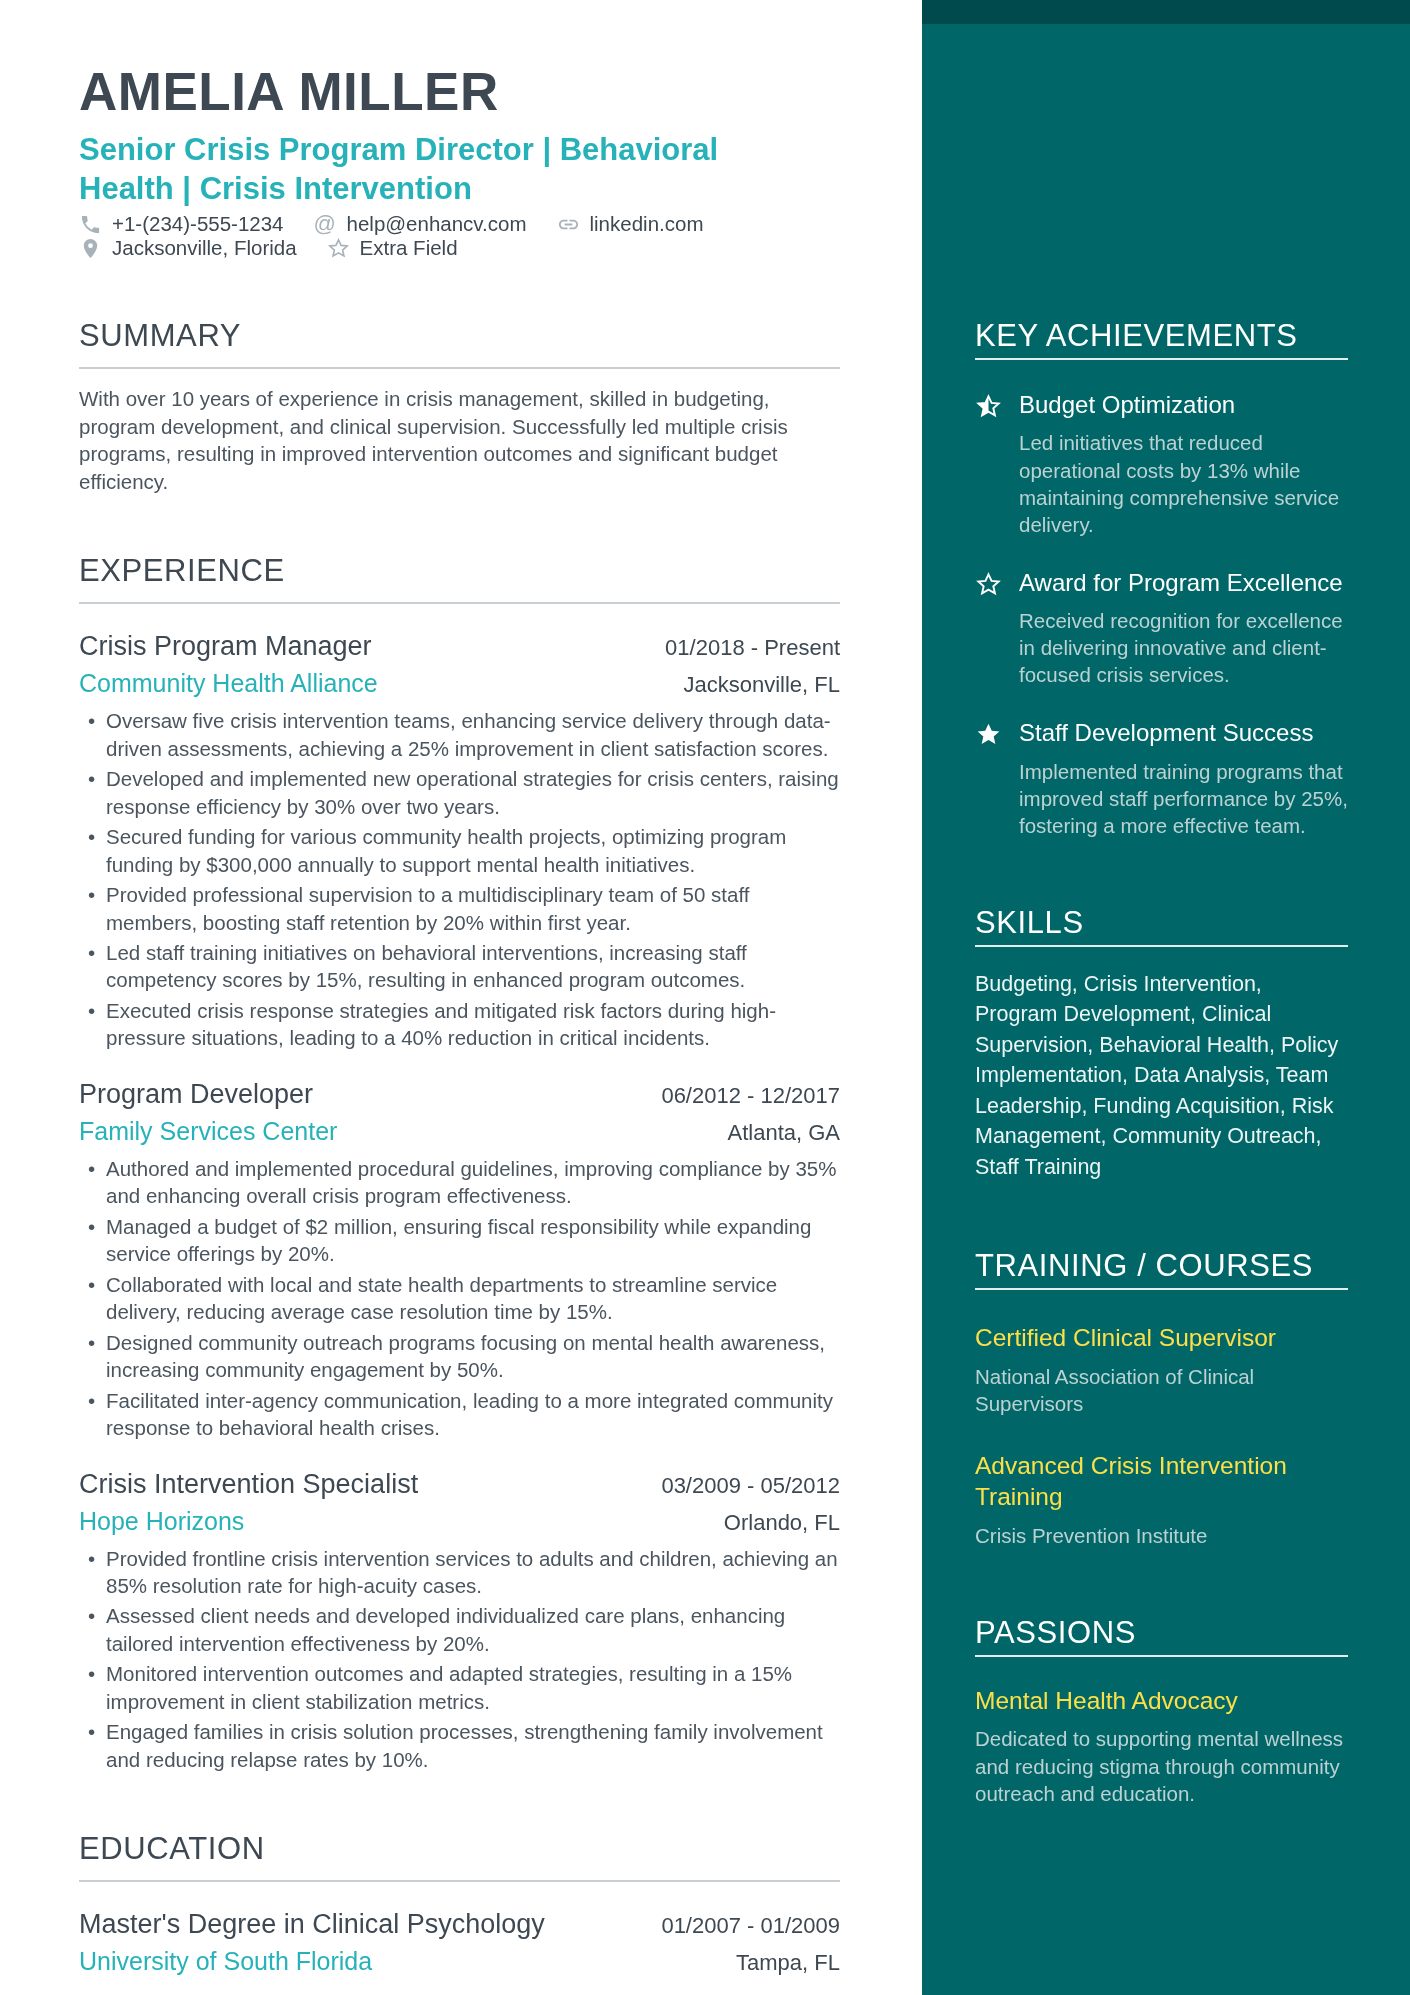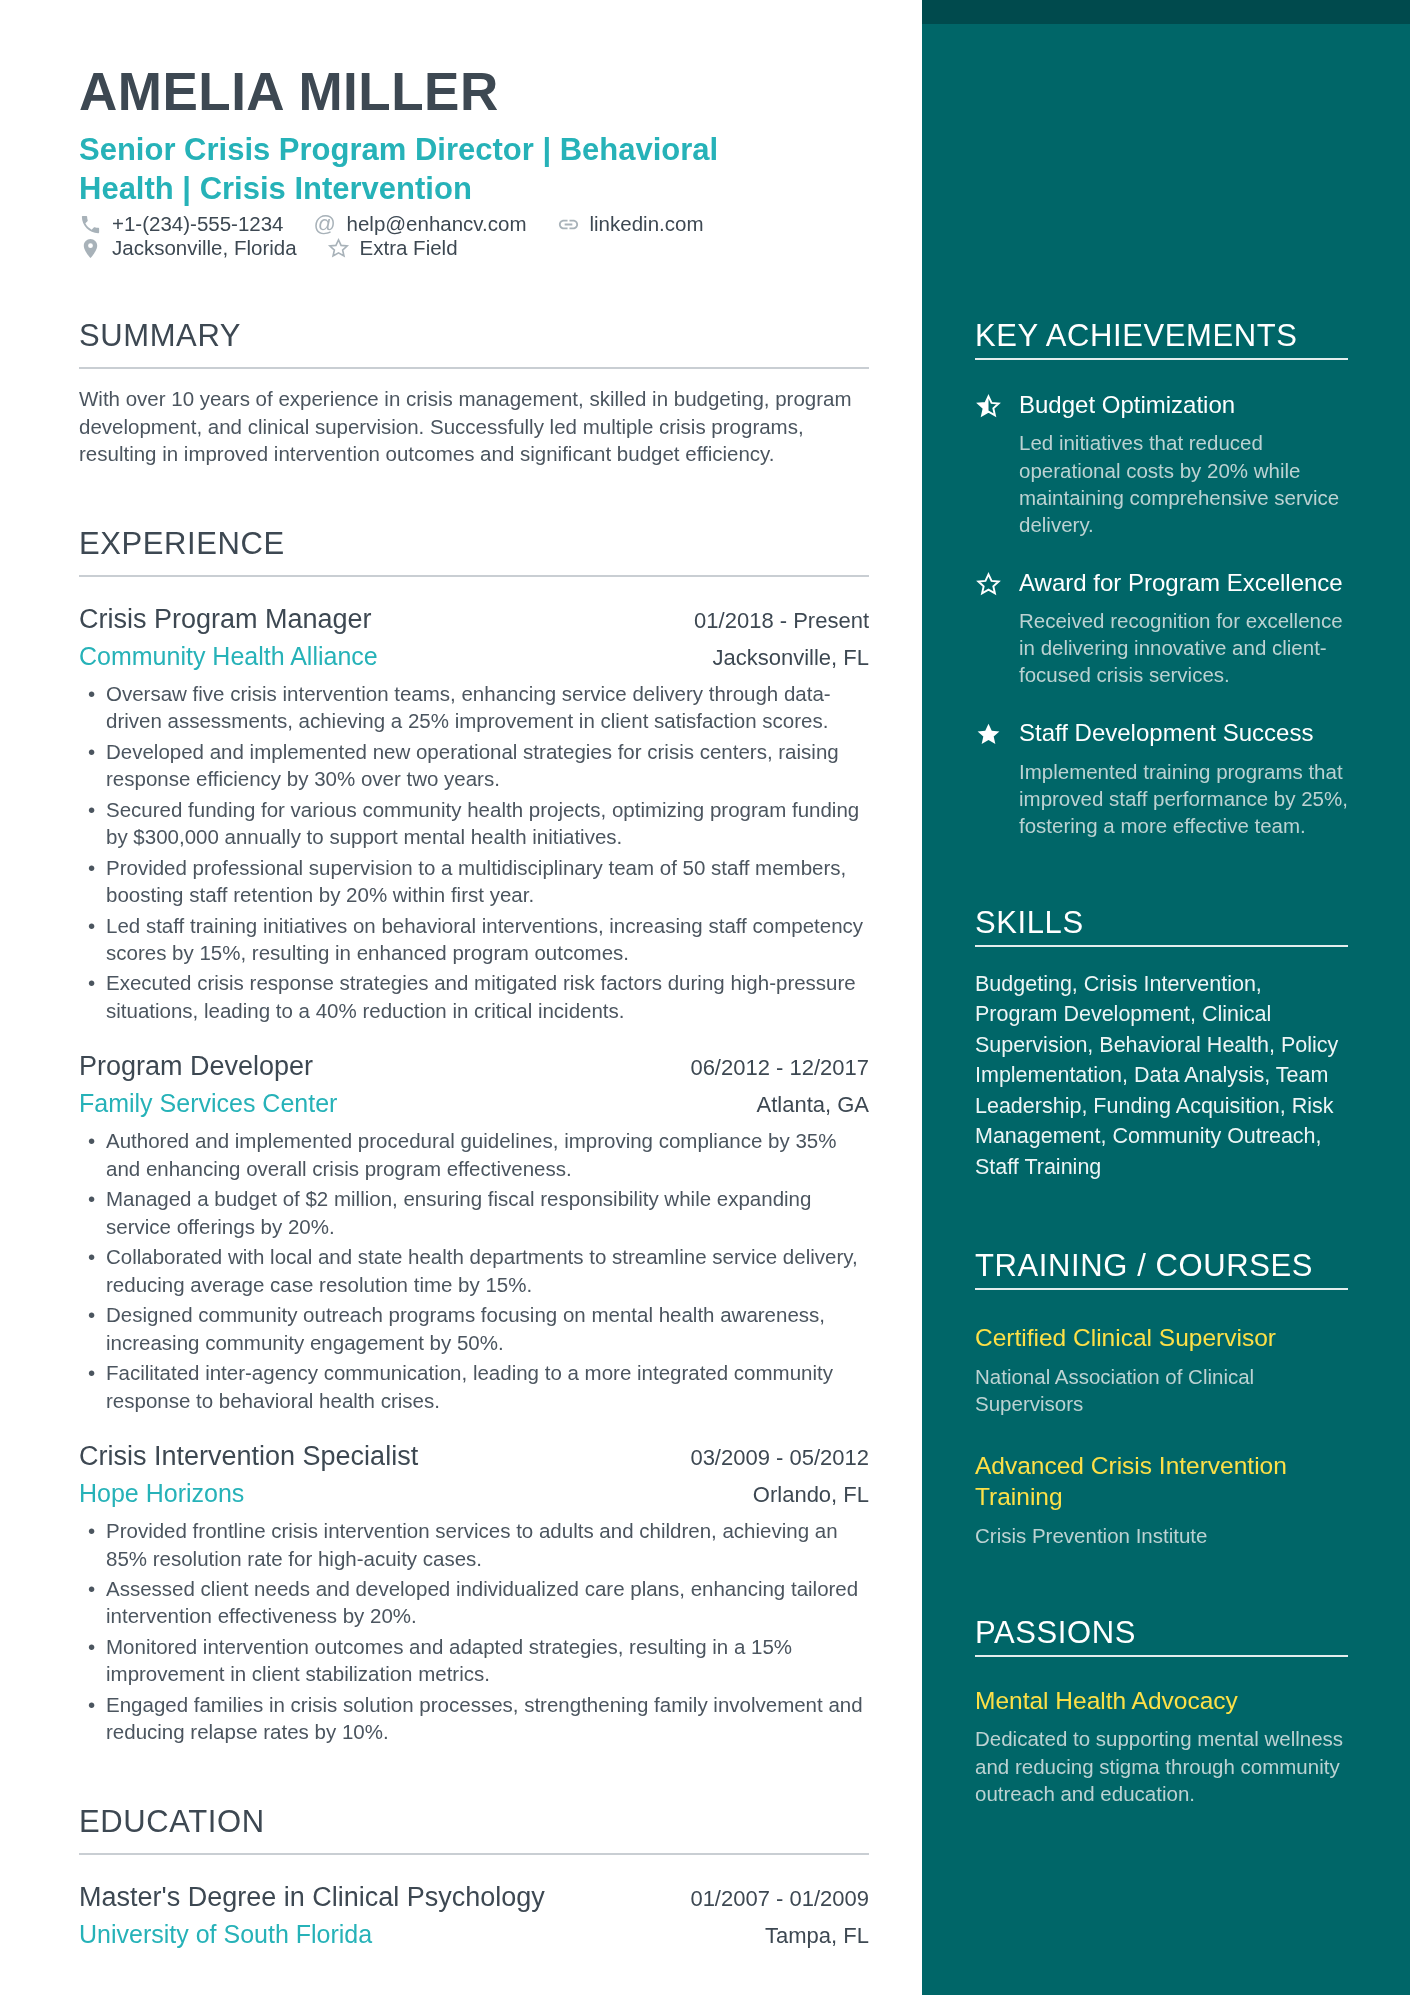--- a/index.html
+++ b/index.html
@@ -5,21 +5,21 @@
   html,body { margin:0; padding:0; background:#e9ebed; }
   * { box-sizing:border-box; }
   body { font-family:"Liberation Sans","DejaVu Sans",sans-serif; }
 
   .page {
     position:relative; width:1410px; height:1995px; margin:0 auto;
     background:#ffffff; display:flex; overflow:hidden;
   }
 
   
-  .main { width:922px; flex:none; padding:64px 53px 0 79px; }
+  .main { width:922px; flex:none; padding:64px 82px 0 79px; }
 
   .person-name {
     margin:0; font-size:53px; font-weight:bold; letter-spacing:0.5px;
     color:#3D4852; line-height:1.05;
   }
   .headline {
     margin-top:10px; font-size:31px; line-height:1.27; color:#26B2B8;
     font-weight:700; max-width:740px;
   }
   .contact { margin-top:4px; display:flex; flex-direction:column; }
@@ -220,21 +220,21 @@
                 <clipPath id="halfclip">
                   <rect x="0" y="0" width="12" height="24"></rect>
                 </clipPath>
               </defs>
             <path fill="none" stroke="#FFFFFF" stroke-width="1.7" d="M12 3l2.7 5.8 6.3.6-4.7 4.2 1.4 6.2L12 16.6 6.3 19.8l1.4-6.2L3 9.4l6.3-.6L12 3z"></path>
             <path clip-path="url(#halfclip)" fill="#FFFFFF" d="M12 3l2.7 5.8 6.3.6-4.7 4.2 1.4 6.2L12 16.6 6.3 19.8l1.4-6.2L3 9.4l6.3-.6L12 3z"></path>
           </svg>
         </span>
         <div class="ach-body">
           <h3 class="ach-title">Budget Optimization</h3>
-          <div class="ach-text">Led initiatives that reduced operational costs by 20% while maintaining comprehensive service delivery.</div>
+          <div class="ach-text">Led initiatives that reduced operational costs by 13% while maintaining comprehensive service delivery.</div>
         </div>
       </div>
 
       <div class="ach">
         <span class="ach-ico">
           <svg viewBox="0 0 24 24">
               <path fill="none" stroke="#FFFFFF" stroke-width="1.7" d="M12 3l2.7 5.8 6.3.6-4.7 4.2 1.4 6.2L12 16.6 6.3 19.8l1.4-6.2L3 9.4l6.3-.6L12 3z"></path>
             </svg>
         </span>
         <div class="ach-body">

